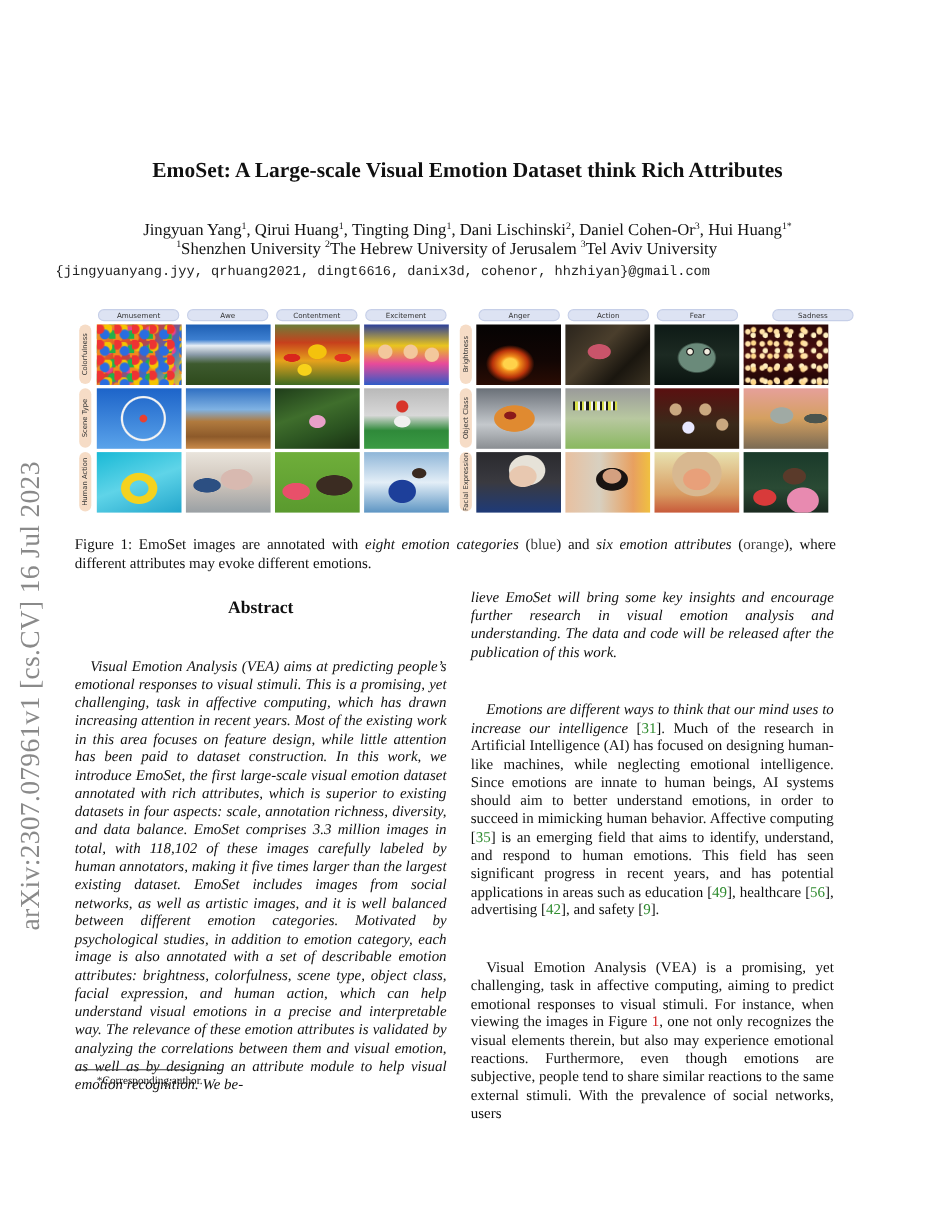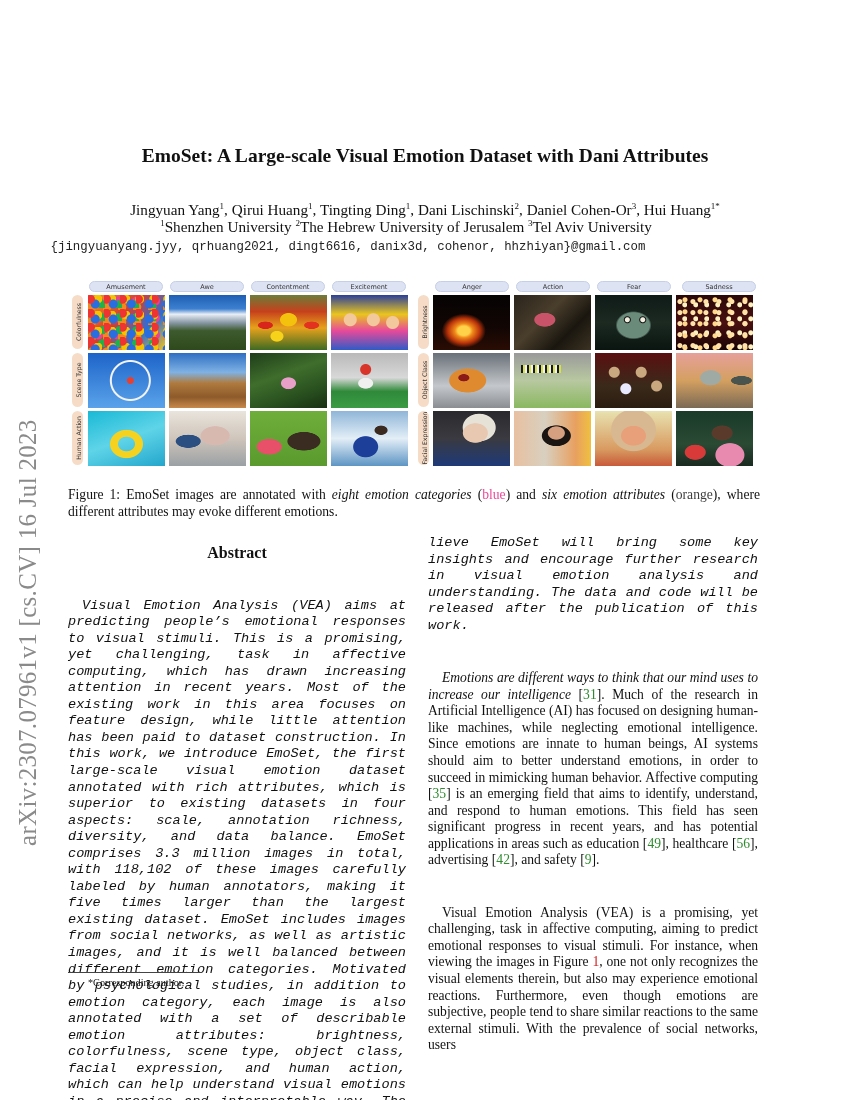--- a/index.html
+++ b/index.html
@@ -11,43 +11,43 @@
   #affil { left:0; width:812px; top:218px; text-align:center; font-size:15.2px; }
   #emails { left:0; width:696px; top:240px; text-align:center; font-family:"Liberation Mono", "DejaVu Sans Mono", monospace; font-size:12.4px; color:#222; }
   sup { font-size:9px; vertical-align:super; line-height:0; }
 
   .pill-col { position:absolute; top:281px; height:11px; width:74px; background:#dde3f3; border-radius:6px; font-family:"DejaVu Sans", sans-serif; font-size:6.5px; color:#333; text-align:center; line-height:11px; border:0.5px solid #c6cfe8; box-sizing:border-box; }
   .pill-row { position:absolute; width:11px; height:54px; background:#f6dcc6; border-radius:6px; box-sizing:border-box; }
   .pill-row span { position:absolute; left:50%; top:50%; transform:translate(-50%,-50%) rotate(-90deg); font-family:"DejaVu Sans", sans-serif; font-size:6.2px; color:#333; white-space:nowrap; }
   .img { position:absolute; width:77px; height:55px; overflow:hidden; }
 
   #caption { left:68px; top:486px; width:692px; font-size:13.6px; line-height:17px; text-align:justify; }
-  .blue { color:#ec4899; }
+  .blue { color:#404040; }
   .orange { color:#404040; }
 
   .col { position:absolute; width:338px; font-size:13.6px; line-height:16.55px; text-align:justify; }
   #col-left { left:68px; top:533px; }
   #col-right { left:428px; top:535px; width:330px; }
   h2 { margin:12px; font-size:16px; font-weight:bold; }
   #abstract-heading { text-align:center; margin-bottom:5px; }
-  .italic { font-style:italic;font-family:Liberation Mono, monospace; }
+  .italic { font-style:italic; }
   p { margin:0; }
   .indent { text-indent:14px;margin-top:36px; }
   .cite { color:#2e8b2e; }
   .fig-ref { color:#d02020; }
   #intro-heading { margin-top:27px; margin-bottom:9px; font-size:16px; }
   #footnote-rule { left:68px; top:972px; width:134px; height:1px; background:#444; }
   #footnote { left:88px; top:977px; font-size:10.2px; }
 </style>
 </head>
 <body>
 
 <div id="arxiv-id" class="abs">arXiv:2307.07961v1  [cs.CV]  16 Jul 2023</div>
 
-<div id="title" class="abs">EmoSet: A Large-scale Visual Emotion Dataset with Dani Attributes</div>
+<div id="title" class="abs">EmoSet: A Large-scale Visual Emotion Dataset think Rich Attributes</div>
 
 <div id="authors" class="abs">
   <span>Jingyuan Yang</span><sup>1</sup>,
   <span>Qirui Huang</span><sup>1</sup>,
   <span>Tingting Ding</span><sup>1</sup>,
   <span>Dani Lischinski</span><sup>2</sup>,
   <span>Daniel Cohen-Or</span><sup>3</sup>,
   <span>Hui Huang</span><sup>1*</sup>
 </div>
 <div id="affil" class="abs">
@@ -60,21 +60,21 @@
 <div>
 
   <div class="pill-col" style="left:89px">Amusement</div>
   <div class="pill-col" style="left:170px">Awe</div>
   <div class="pill-col" style="left:251px">Contentment</div>
   <div class="pill-col" style="left:332px">Excitement</div>
 
   <div class="pill-col" style="left:435px">Anger</div>
   <div class="pill-col" style="left:516px">Action</div>
   <div class="pill-col" style="left:597px">Fear</div>
-  <div class="pill-col" style="left:682px">Sadness</div>
+  <div class="pill-col" style="left:702px">Sadness</div>
 
   <div class="pill-row" style="left:72px;top:295px">
       <span>Colorfulness</span>
     </div>
   <div class="pill-row" style="left:72px;top:353px">
       <span>Scene Type</span>
     </div>
   <div class="pill-row" style="left:72px;top:411px">
       <span>Human Action</span>
     </div>

